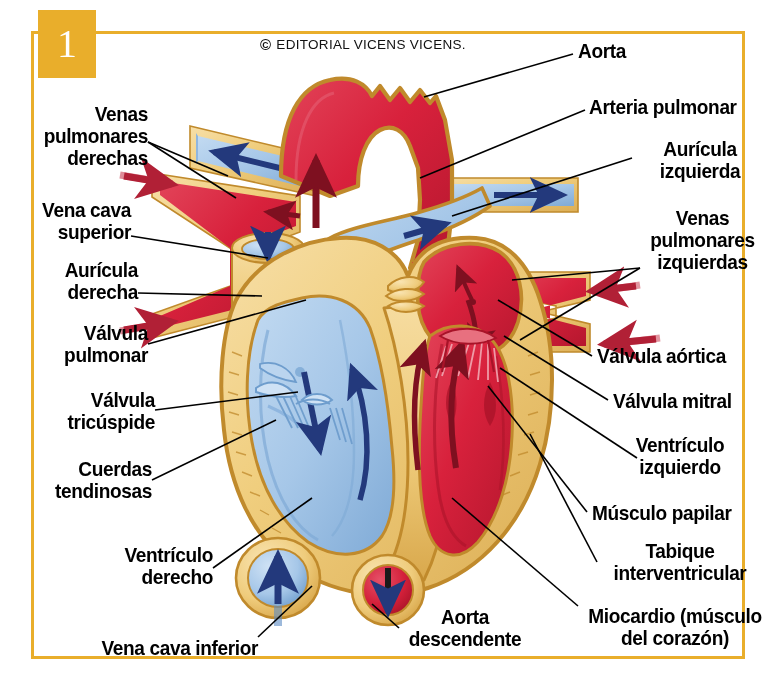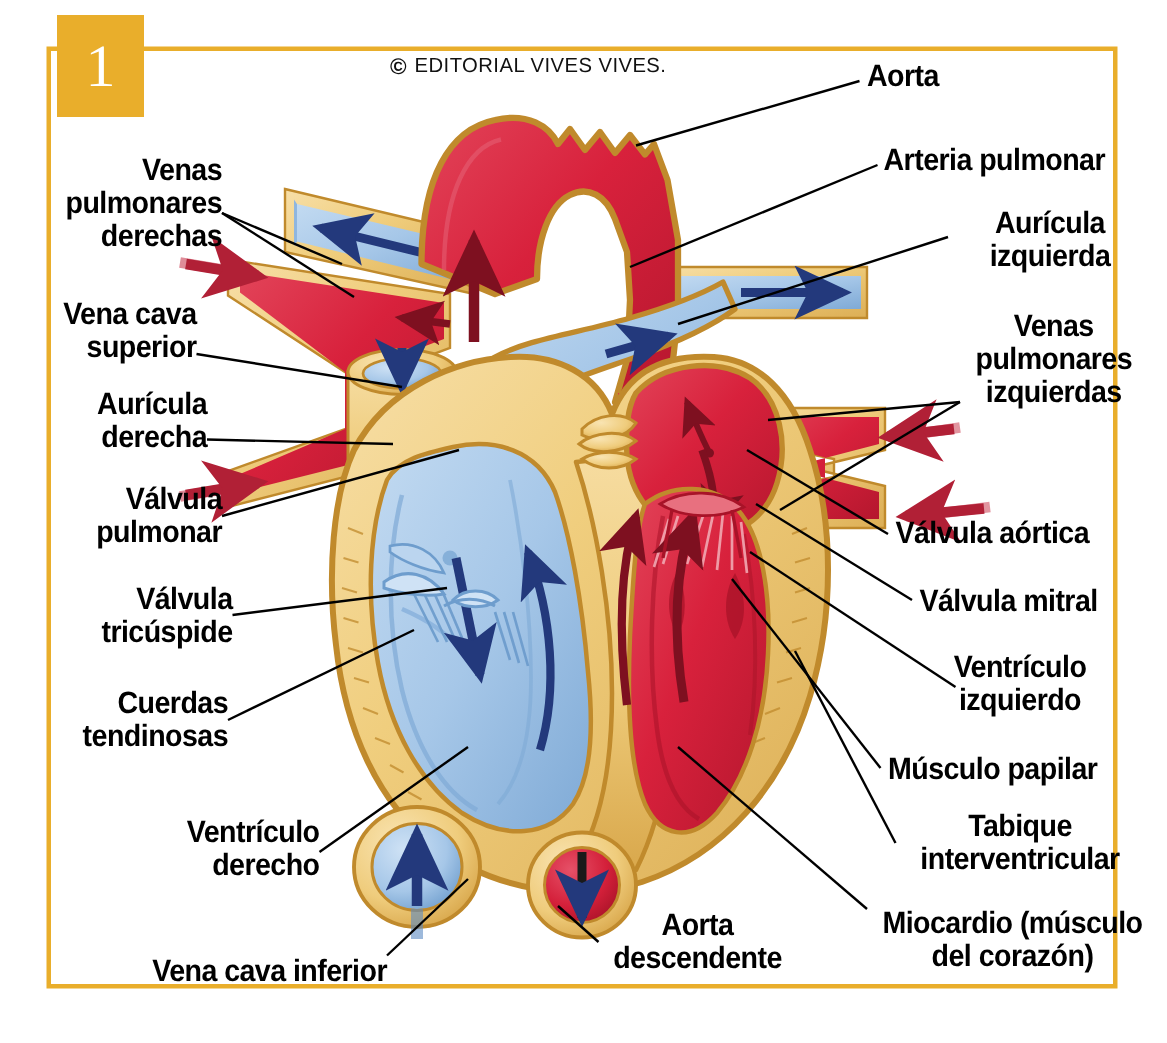--- a/index.html
+++ b/index.html
@@ -383,21 +383,21 @@
     </g>
   </svg>
 
   <div id="frame"></div>
 
   <div id="badge">
     <span>1</span>
   </div>
 
   <div id="copyright">
-    <span class="cmark">©</span><span>EDITORIAL VIVES VIVES.</span>
+    <span class="cmark">©</span><span>EDITORIAL VICENS VICENS.</span>
   </div>
 
   <div class="lbl r" style="left:0;width:148px;top:103px;">Venas
 pulmonares
 derechas</div>
   <div class="lbl r" style="left:0;width:131px;top:199px;">Vena cava
 superior</div>
   <div class="lbl r" style="left:0;width:138px;top:259px;">Aurícula
 derecha</div>
   <div class="lbl r" style="left:0;width:148px;top:322px;">Válvula

